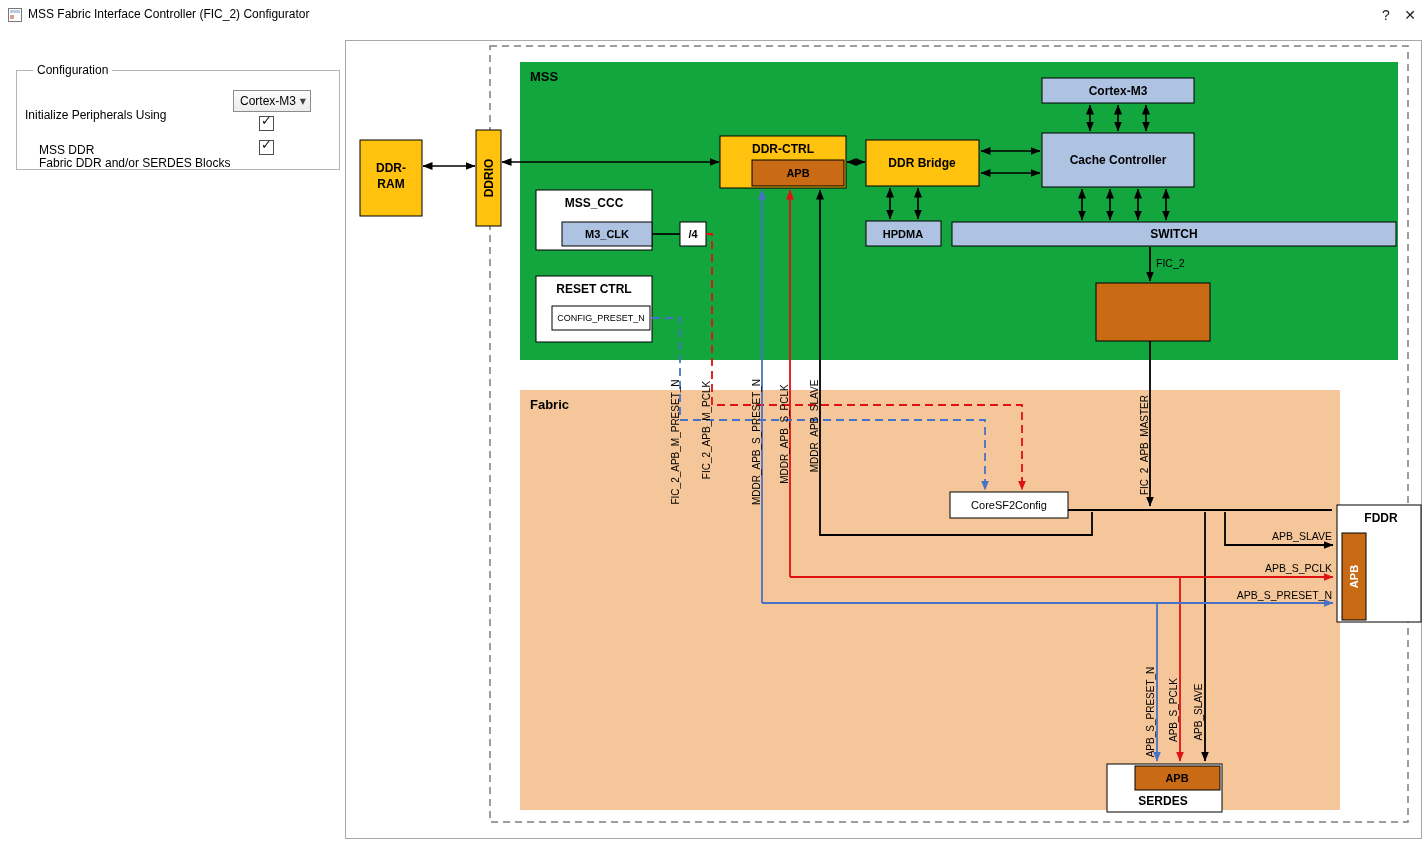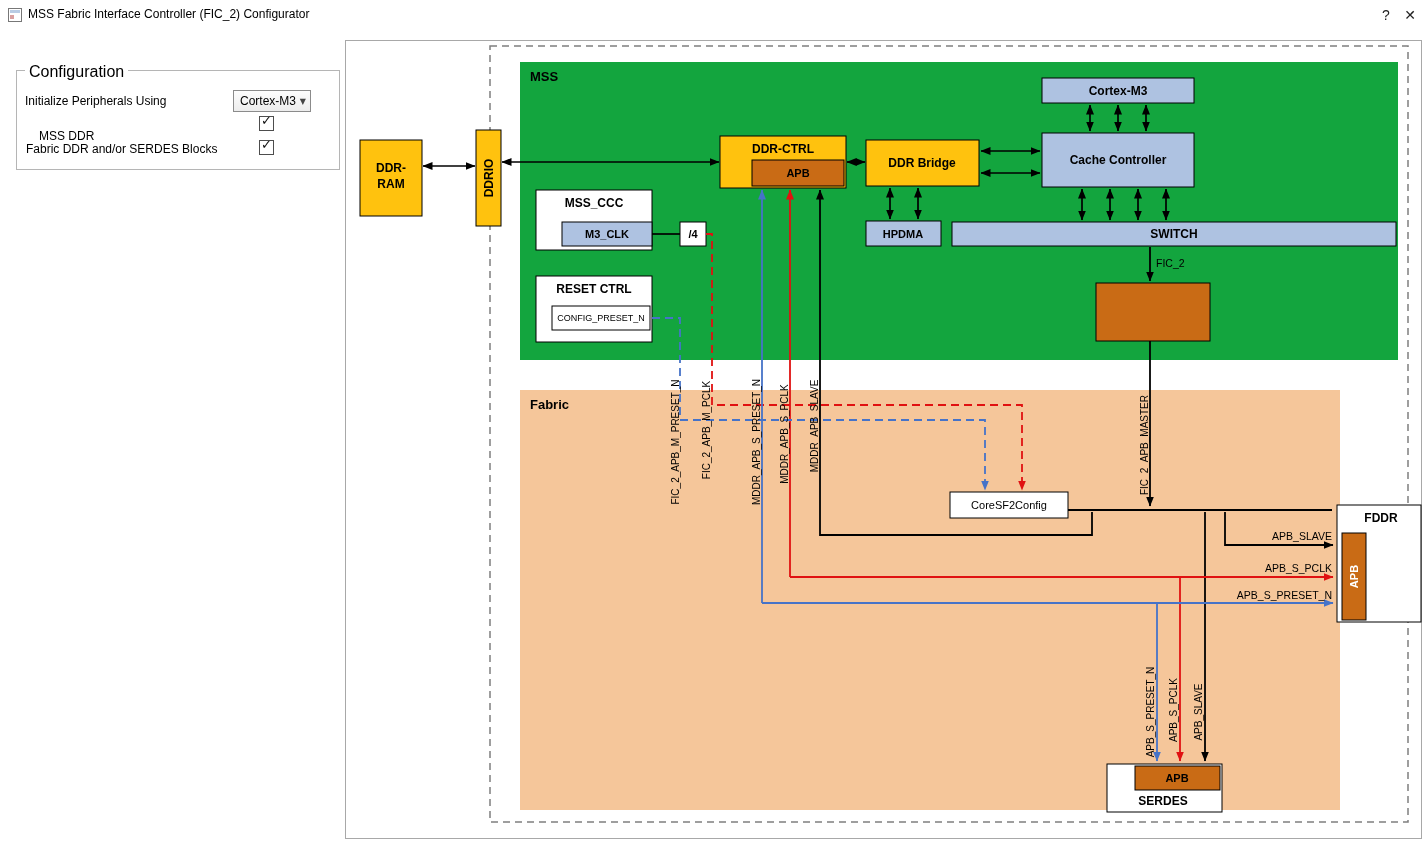--- a/index.html
+++ b/index.html
@@ -12,22 +12,22 @@
   .app-icon { position:absolute; left:8px; top:8px; width:14px; height:14px; }
   .wtitle { position:absolute; left:28px; top:7px; font-size:12px; white-space:nowrap; }
   .tb-btn { position:absolute; top:4px; width:22px; height:22px; text-align:center; line-height:22px;
             font-size:14px; color:#222; cursor:default;
             font-family:"Liberation Sans","DejaVu Sans",sans-serif; }
   .tb-help { right:26px; }
   .tb-close { right:2px; }
   
   .groupbox { position:absolute; left:16px; top:70px; width:322px; height:98px;
               border:1px solid #b5b5b5; background:#fff; }
-  .gtitle { position:absolute; top:-8px; left:8px; background:#fff; padding:0 4px; font-size:16px;text-align:center; }
-  .glbl { position:absolute; font-size:12px; white-space:nowrap; }
+  .gtitle { position:absolute; top:-8px; left:16px; background:#fff; padding:0 4px; font-size:12px;text-align:center; }
+  .glbl { position:absolute; font-size:12px; white-space:nowrap;margin-top:14px; }
   .combo { position:absolute; border:1px solid #8b8b8b; background:linear-gradient(#fdfdfd,#ececec);
            display:flex; align-items:center; justify-content:space-between;
            padding:0 4px 0 6px; box-sizing:border-box; font-size:12px; }
   .combo-arrow { font-size:8px; color:#444; font-family:"DejaVu Sans",sans-serif; }
   .cb { position:absolute; width:13px; height:13px; border:1px solid #4d4d4d; background:#fff; box-sizing:content-box; }
   .cbmark { position:absolute; left:1px; top:-4px; font-size:13px; font-weight:bold; color:#101010;
             font-family:"DejaVu Sans",sans-serif; }
   
   svg text { font-family:"Liberation Sans", sans-serif; }
   .blk   { font-size:12px; font-weight:bold; text-anchor:middle; fill:#000; }
@@ -64,21 +64,21 @@
   <div class="combo" style="left:216px;top:19px;width:78px;height:22px">
     <span>Cortex-M3</span>
     <span class="combo-arrow">▼</span>
   </div>
 
   <span class="glbl" style="left:22px;top:58px">MSS DDR</span>
   <span class="cb" style="left:242px;top:45px">
     <span class="cbmark">✓</span>
   </span>
 
-  <span class="glbl" style="left:9px;top:71px">Fabric DDR and/or SERDES Blocks</span>
+  <span class="glbl" style="left:22px;top:71px">Fabric DDR and/or SERDES Blocks</span>
   <span class="cb" style="left:242px;top:69px">
     <span class="cbmark">✓</span>
   </span>
 </div>
 
 <svg width="1423" height="843" style="position:absolute;left:0;top:0">
   <defs>
     <marker id="mkK" viewBox="0 0 10 8" refX="9.5" refY="4" markerWidth="10" markerHeight="8" orient="auto-start-reverse" markerUnits="userSpaceOnUse">
         <path d="M0 0 L10 4 L0 8 Z" fill="#000000"></path>
       </marker>

